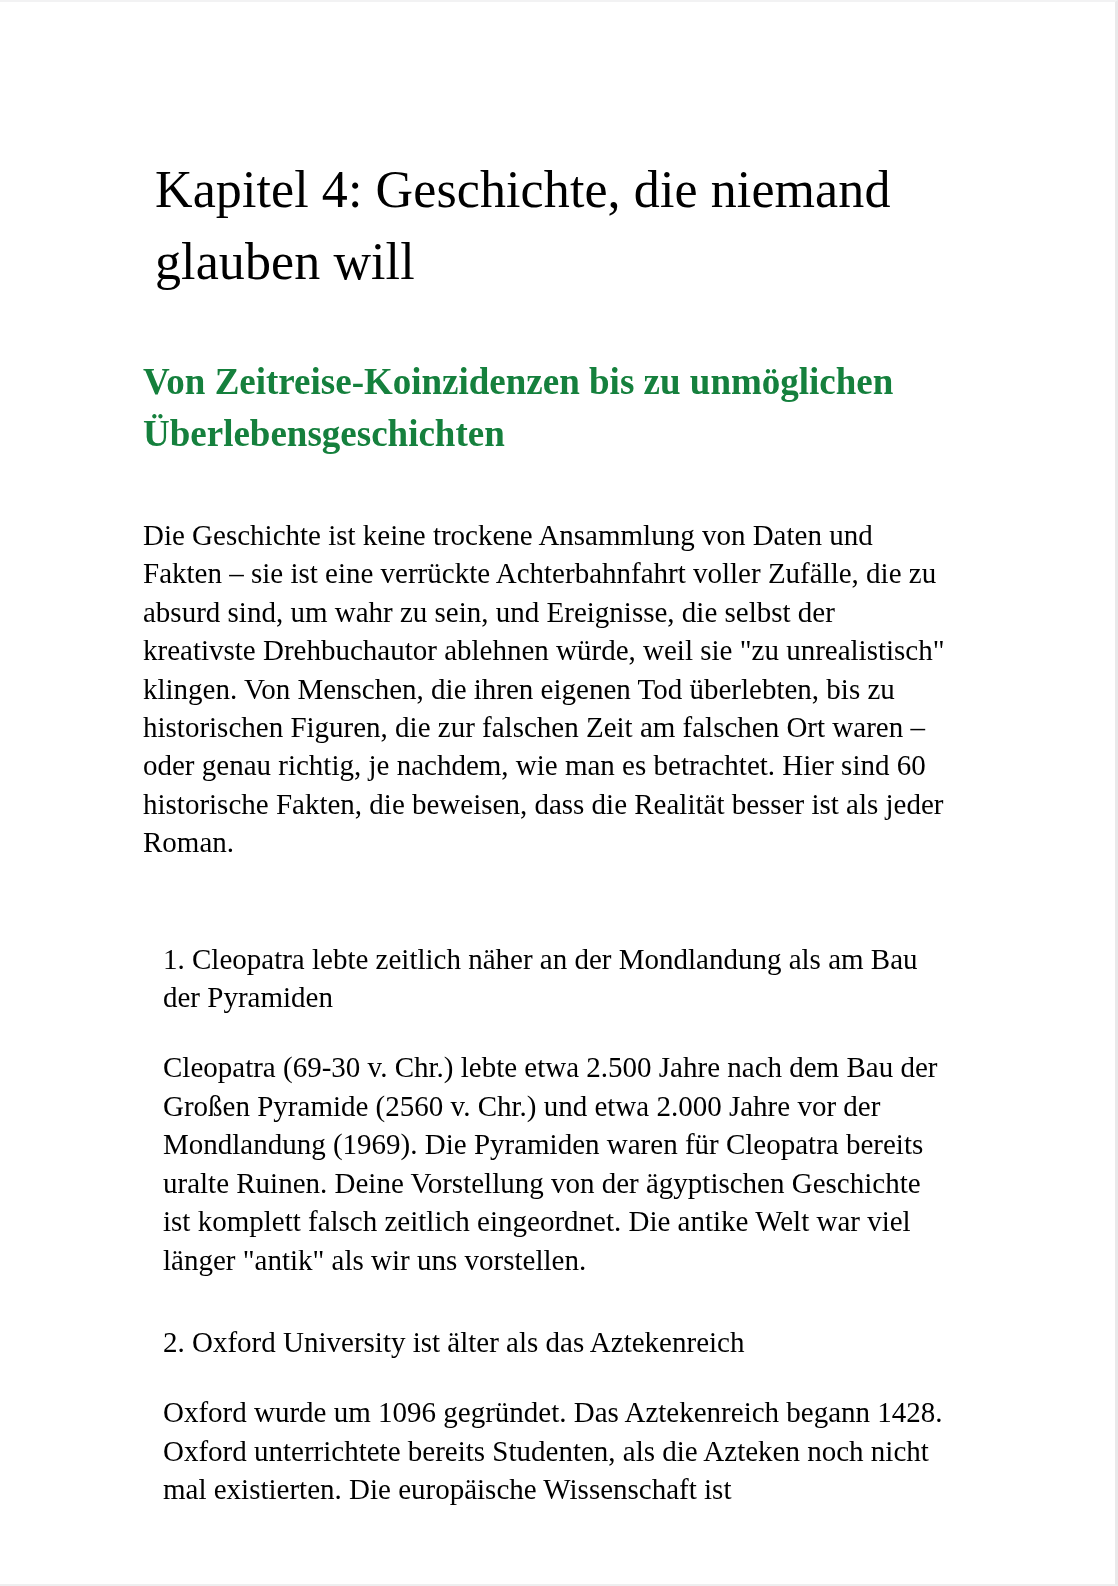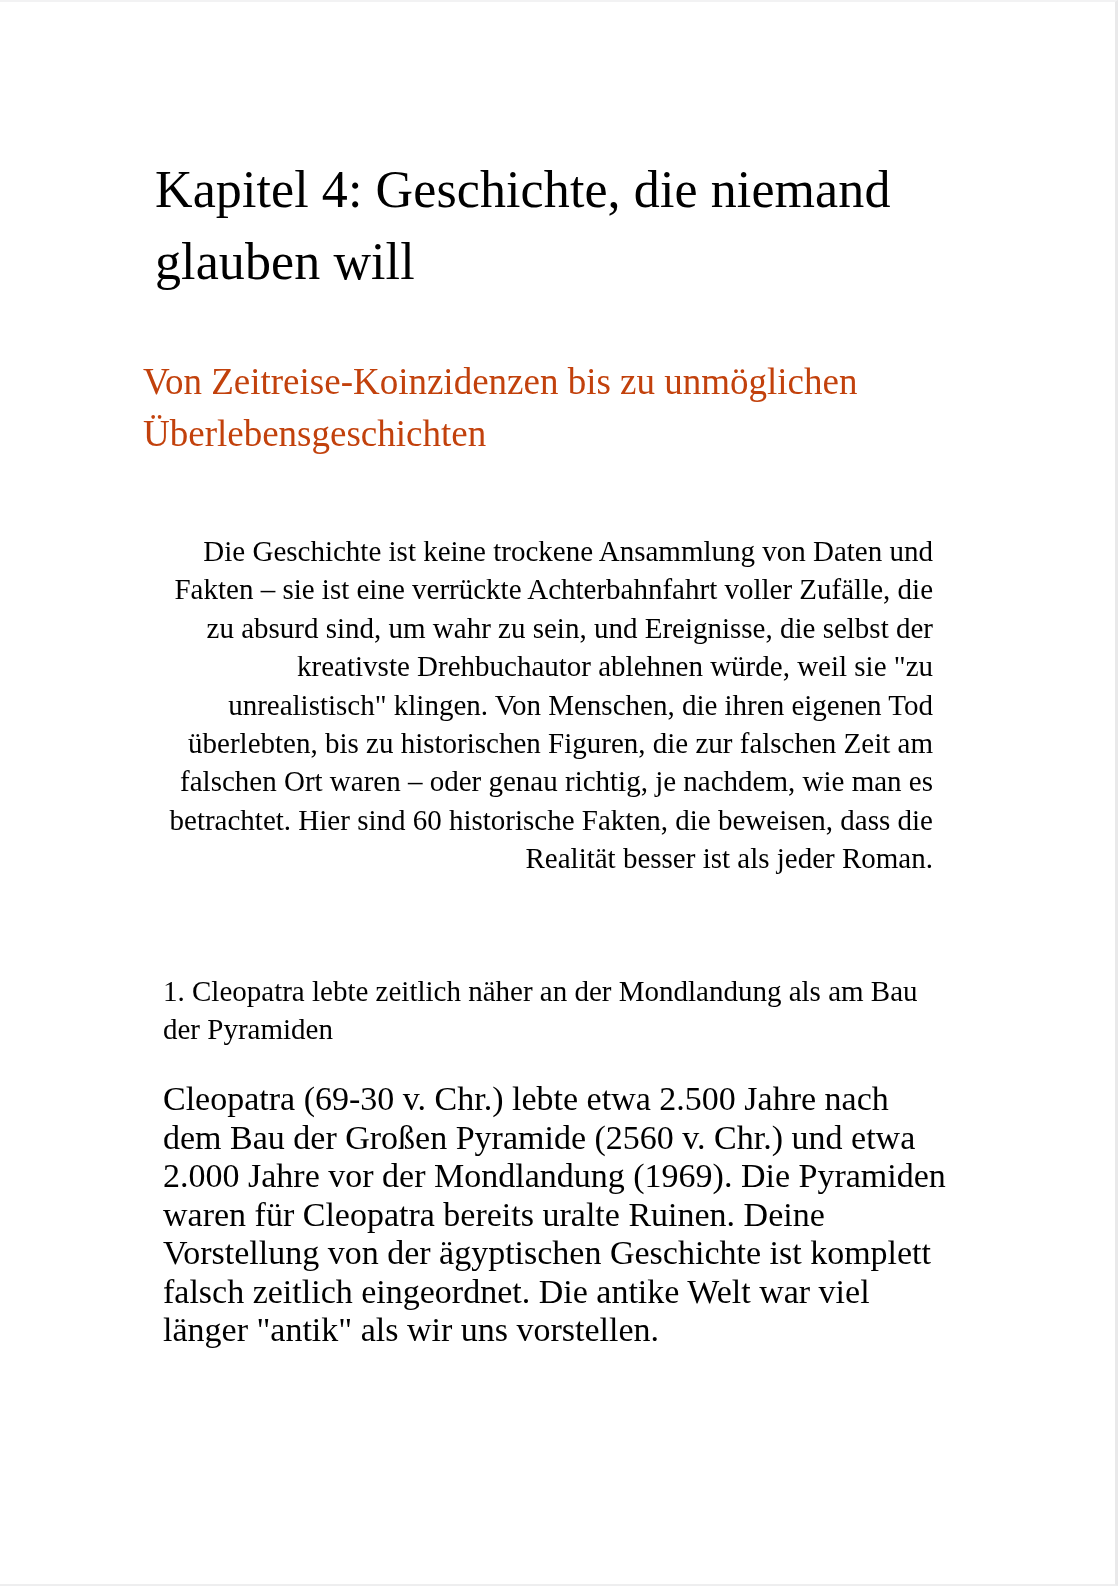--- a/index.html
+++ b/index.html
@@ -36,33 +36,32 @@
     font-weight: normal;
     margin: 12px;
     padding-top: 140px;
     letter-spacing: 0.1px;
     color: #000;
   }
 
   .doc-subtitle {
     font-size: 37px;
     line-height: 52px;
-    font-weight: normal;
+    font-weight: bold;
     margin: 0;
     padding-top: 46px;
-    color: #c2410c;
+    color: #15803d;
   }
 
   .intro {
     font-size: 29px;
     line-height: 38.4px;
-    margin: 16px;
+    margin: 0;
     padding-top: 56px;
     color: #000;
-    text-align: right;
   }
 
   .section {
     padding-top: 0;
     margin-left: 20px;
   }
 
   .section-heading {
     font-size: 29px;
     line-height: 38.4px;
@@ -73,21 +72,21 @@
 
   .section-heading.first {
     padding-top: 78px;
   }
 
   .section-heading.later {
     padding-top: 44px;
   }
 
   .section-body {
-    font-size: 34px;
+    font-size: 29px;
     line-height: 38.4px;
     margin: 0;
     padding-top: 32px;
     color: #000;
   }
 </style>
 </head>
 <body>
 
 <div class="page">
@@ -97,15 +96,19 @@
 
     <h2 class="doc-subtitle">Von Zeitreise-Koinzidenzen bis zu unmöglichen Überlebensgeschichten</h2>
 
     <p class="intro">Die Geschichte ist keine trockene Ansammlung von Daten und Fakten – sie ist eine verrückte Achterbahnfahrt voller Zufälle, die zu absurd sind, um wahr zu sein, und Ereignisse, die selbst der kreativste Drehbuchautor ablehnen würde, weil sie "zu unrealistisch" klingen. Von Menschen, die ihren eigenen Tod überlebten, bis zu historischen Figuren, die zur falschen Zeit am falschen Ort waren – oder genau richtig, je nachdem, wie man es betrachtet. Hier sind 60 historische Fakten, die beweisen, dass die Realität besser ist als jeder Roman.</p>
 
     <div class="section">
       <h3 class="section-heading first">1. Cleopatra lebte zeitlich näher an der Mondlandung als am Bau der Pyramiden</h3>
       <p class="section-body">Cleopatra (69-30 v. Chr.) lebte etwa 2.500 Jahre nach dem Bau der Großen Pyramide (2560 v. Chr.) und etwa 2.000 Jahre vor der Mondlandung (1969). Die Pyramiden waren für Cleopatra bereits uralte Ruinen. Deine Vorstellung von der ägyptischen Geschichte ist komplett falsch zeitlich eingeordnet. Die antike Welt war viel länger "antik" als wir uns vorstellen.</p>
     </div>
 
+    <div class="section">
+      <h3 class="section-heading later">2. Oxford University ist älter als das Aztekenreich</h3>
+      <p class="section-body">Oxford wurde um 1096 gegründet. Das Aztekenreich begann 1428. Oxford unterrichtete bereits Studenten, als die Azteken noch nicht mal existierten. Die europäische Wissenschaft ist</p>
+    </div>
 
   </div>
 </div>
 
 </body></html>

